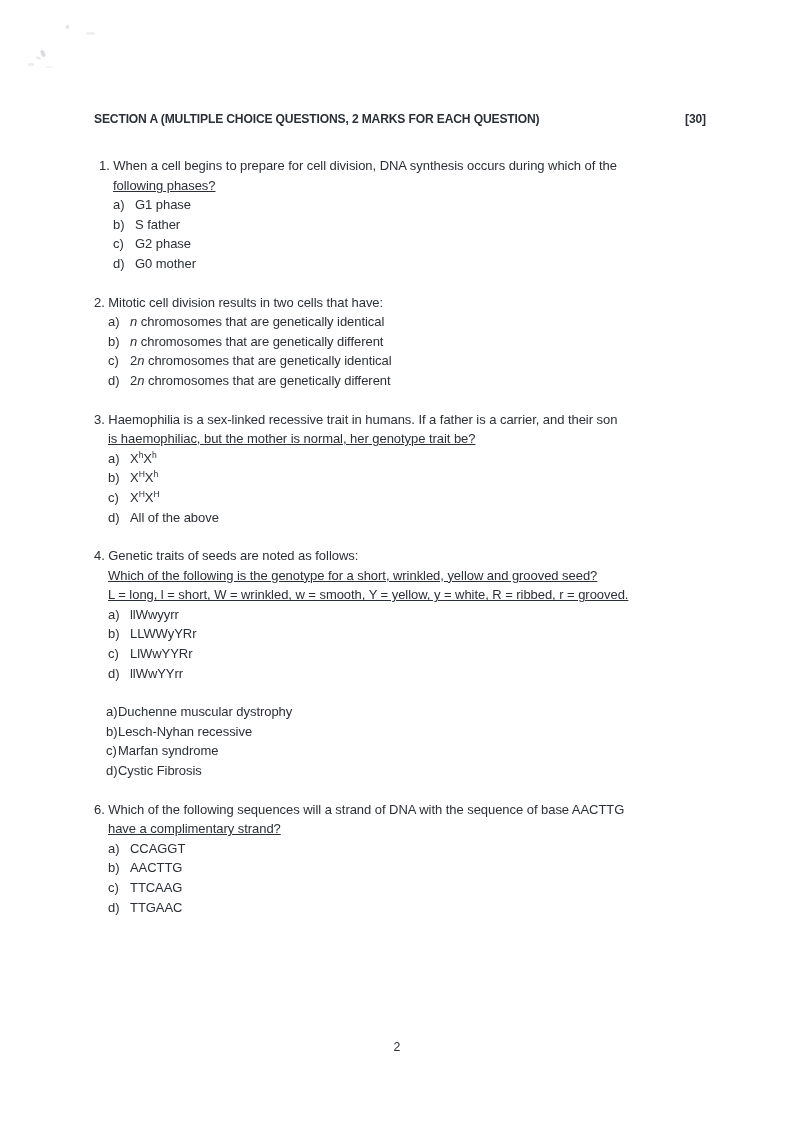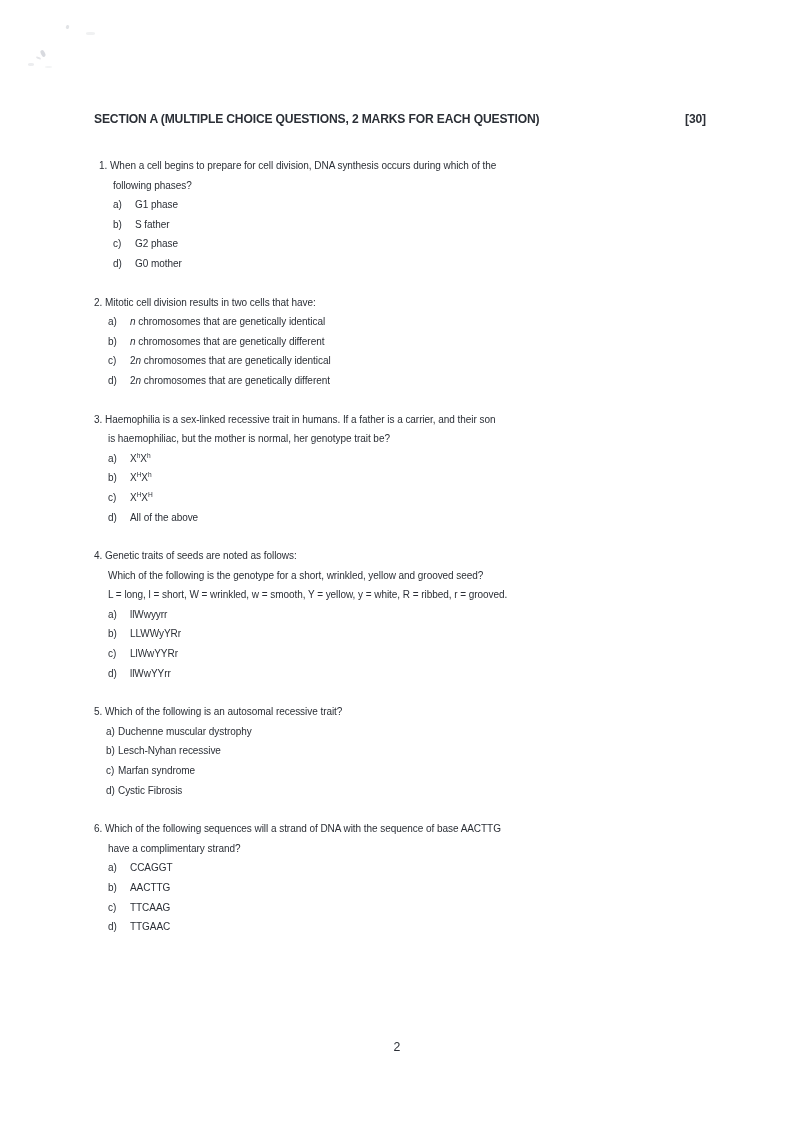--- a/index.html
+++ b/index.html
@@ -53,32 +53,32 @@
     font-weight: bold;
     font-size: 12.1px;
     letter-spacing: -0.15px;
     margin-bottom: 30px;
   }
   .section-header .title { white-space: nowrap; }
   .section-header .marks { white-space: nowrap; }
 
   
   .question {
-    font-size: 10px;
+    font-size: 13px;
     line-height: 19.6px;
     letter-spacing: -0.05px;
   }
   .question + .question { margin-top: 19px; }
 
   .q-stem {
     display: block;
     text-indent: -14px;
     padding-left: 14px;
   }
-  .q-stem .cont { display: block; text-indent: 0; }
+  .q-stem .cont { display: block; text-indent: 0; text-decoration: underline; }
 
   .q1 { padding-left: 5px; }
 
   .options {
     list-style: none;
     margin: 0;
     padding: 0;
   }
   .options li {
     display: flex;
@@ -232,24 +232,20 @@
           <span class="opt-text">LlWwYYRr</span>
         </li>
         <li>
           <span class="opt-letter">d)</span>
           <span class="opt-text">llWwYYrr</span>
         </li>
       </ul>
     </div>
 
     <div class="question">
-      <span class="q-stem">
-        <span>5.</span>
-        <span>Which of the following is an autosomal recessive trait?</span>
-      </span>
       <ul class="options tight">
         <li>
           <span class="opt-letter">a)</span>
           <span class="opt-text">Duchenne muscular dystrophy</span>
         </li>
         <li>
           <span class="opt-letter">b)</span>
           <span class="opt-text">Lesch-Nyhan recessive</span>
         </li>
         <li>

